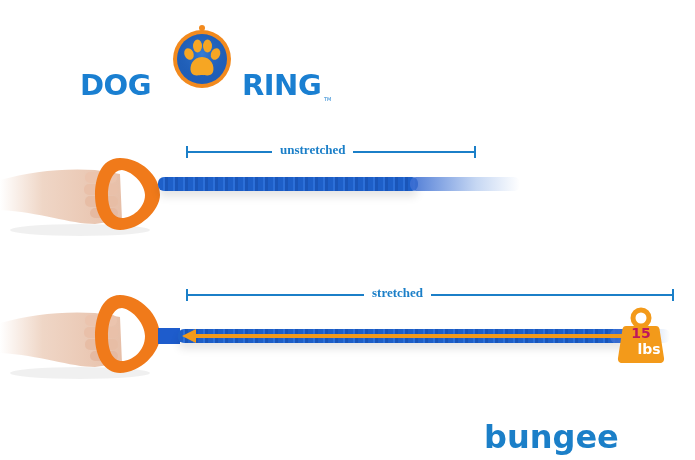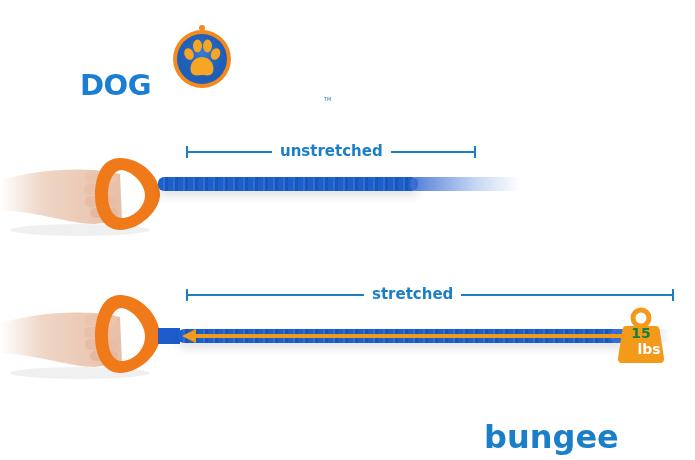--- a/index.html
+++ b/index.html
@@ -6,21 +6,21 @@
   body { width:695px; height:460px; position:relative; overflow:hidden; font-family:"DejaVu Sans", sans-serif; }
   .abs { position:absolute; }
 
   
   .logo-word { position:absolute; top:48px; font-family:"DejaVu Sans", sans-serif; font-weight:bold; font-size:29px; color:#1a7fd1; letter-spacing:-0.5px; }
   .logo-tm { position:absolute; font-size:5px; color:#1a7fd1; }
 
   
   .dim-line { position:absolute; height:2px; background:#1b7fc8; }
   .dim-tick { position:absolute; width:2px; height:12px; background:#1b7fc8; }
-  .dim-label { position:absolute; font-weight:bold; font-size:15px; color:#1b7fc8; background:#fff; padding:0 8px; }
+  .dim-label { position:absolute; font-weight:bold; font-size:13px; color:#1b7fc8; background:#fff; padding:0 8px;font-family:Liberation Serif, serif; }
 
   
   .bungee { position:absolute; height:14px; border-radius:6px;
     background: repeating-linear-gradient(90deg, #1e5fc8 0 5px, #2c6fd8 5px 7px, #1a55b8 7px 10px);
     box-shadow: 0 6px 8px rgba(0,0,0,0.10); }
   .bungee-fade { position:absolute; height:14px; border-radius:6px;
     background: linear-gradient(90deg, rgba(60,110,210,0.9), rgba(90,140,220,0.35) 60%, rgba(255,255,255,0)); }
   .bungee-end { position:absolute; height:16px; background:#1e5ccc; }
 
   .arrow-line { position:absolute; height:4px; background:#f39a1a; }
@@ -44,20 +44,21 @@
           <stop offset="1" stop-color="#1a4fa8" stop-opacity="0"></stop>
         </radialGradient>
       </defs>
       <ellipse cx="20" cy="30" rx="4.5" ry="6" fill="#f6a623" transform="rotate(-25 20 30)"></ellipse>
       <ellipse cx="28.5" cy="22" rx="4.5" ry="6.5" fill="#f6a623"></ellipse>
       <ellipse cx="38.5" cy="22" rx="4.5" ry="6.5" fill="#f6a623"></ellipse>
       <ellipse cx="46.5" cy="30" rx="4.5" ry="6" fill="#f6a623" transform="rotate(25 46.5 30)"></ellipse>
       <path d="M33 33 C24 33 20 42 22 48 C24 53 30 51 33 51 C36 51 42 53 44 48 C46 42 42 33 33 33 Z" fill="#f6a623"></path>
     </svg>
   </div>
+  <span class="logo-word" style="left:166px;">RING</span>
   <span class="logo-tm" style="left:248px;top:76px;">TM</span>
 </div>
 
 <div>
   <div class="dim-tick" style="left:186px;top:146px;"></div>
   <div class="dim-line" style="left:186px;top:151px;width:290px;"></div>
   <div class="dim-tick" style="left:474px;top:146px;"></div>
   <span class="dim-label" style="left:272px;top:142px;">unstretched</span>
 </div>
 
@@ -116,17 +117,17 @@
   <svg class="abs" style="left:180px;top:328px;" width="16" height="16" viewBox="0 0 16 16">
     <path d="M2 8 L16 1 L16 15 Z" fill="#f39a1a"></path>
   </svg>
 </div>
 
 <div class="abs" style="left:616px;top:306px;width:50px;height:58px;">
   <svg width="50" height="58" viewBox="0 0 50 58">
     <circle cx="25" cy="12" r="8" fill="none" stroke="#f39a1a" stroke-width="5"></circle>
     <path d="M10 20 L40 20 C42 20 43 21 43.5 23 L48 52 C48.5 55 46.5 57 44 57 L6 57 C3.5 57 1.5 55 2 52 L6.5 23 C7 21 8 20 10 20 Z" fill="#f39a1a"></path>
   </svg>
-  <span class="abs" style="left:0;width:50px;top:20px;text-align:center;color:#15803d;font-weight:bold;font-size:14px;line-height:15px;">15</span>
+  <span class="abs" style="left:0;width:50px;top:20px;text-align:center;color:#be185d;font-weight:bold;font-size:14px;line-height:15px;">15</span>
   <span class="abs" style="left:8px;width:50px;top:36px;text-align:center;color:#fff;font-weight:bold;font-size:14px;line-height:15px;">lbs</span>
 </div>
 
 <span class="footer-text" style="left:484px;top:418px;">bungee brake</span>
 
 </body></html>

